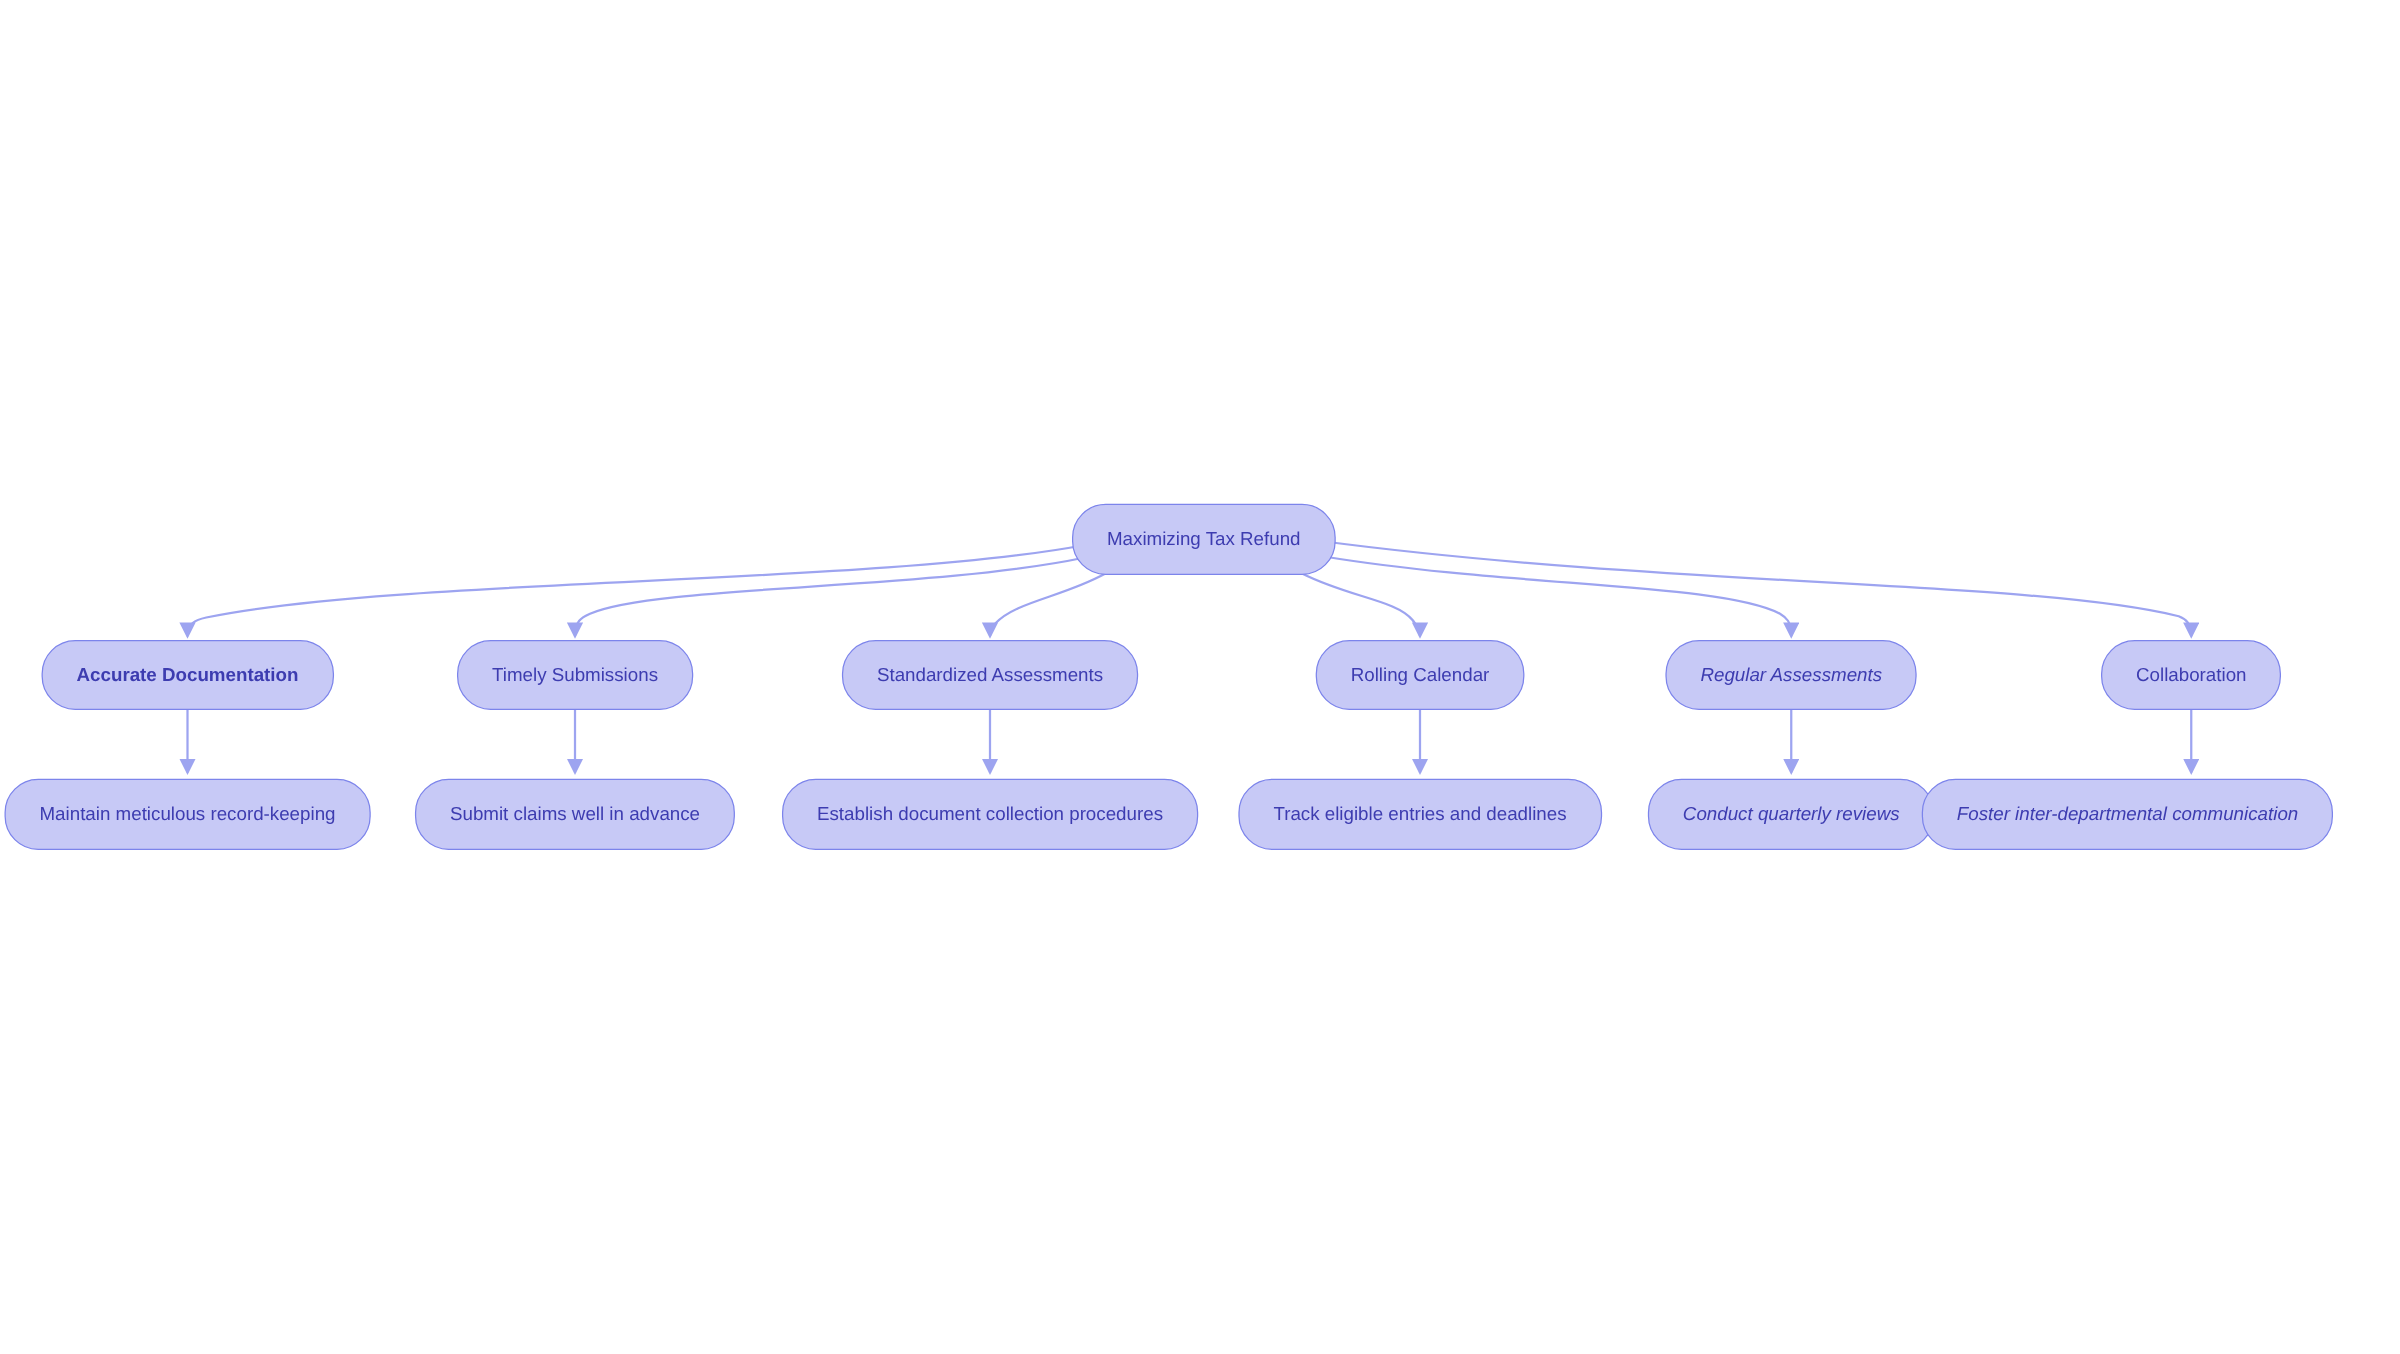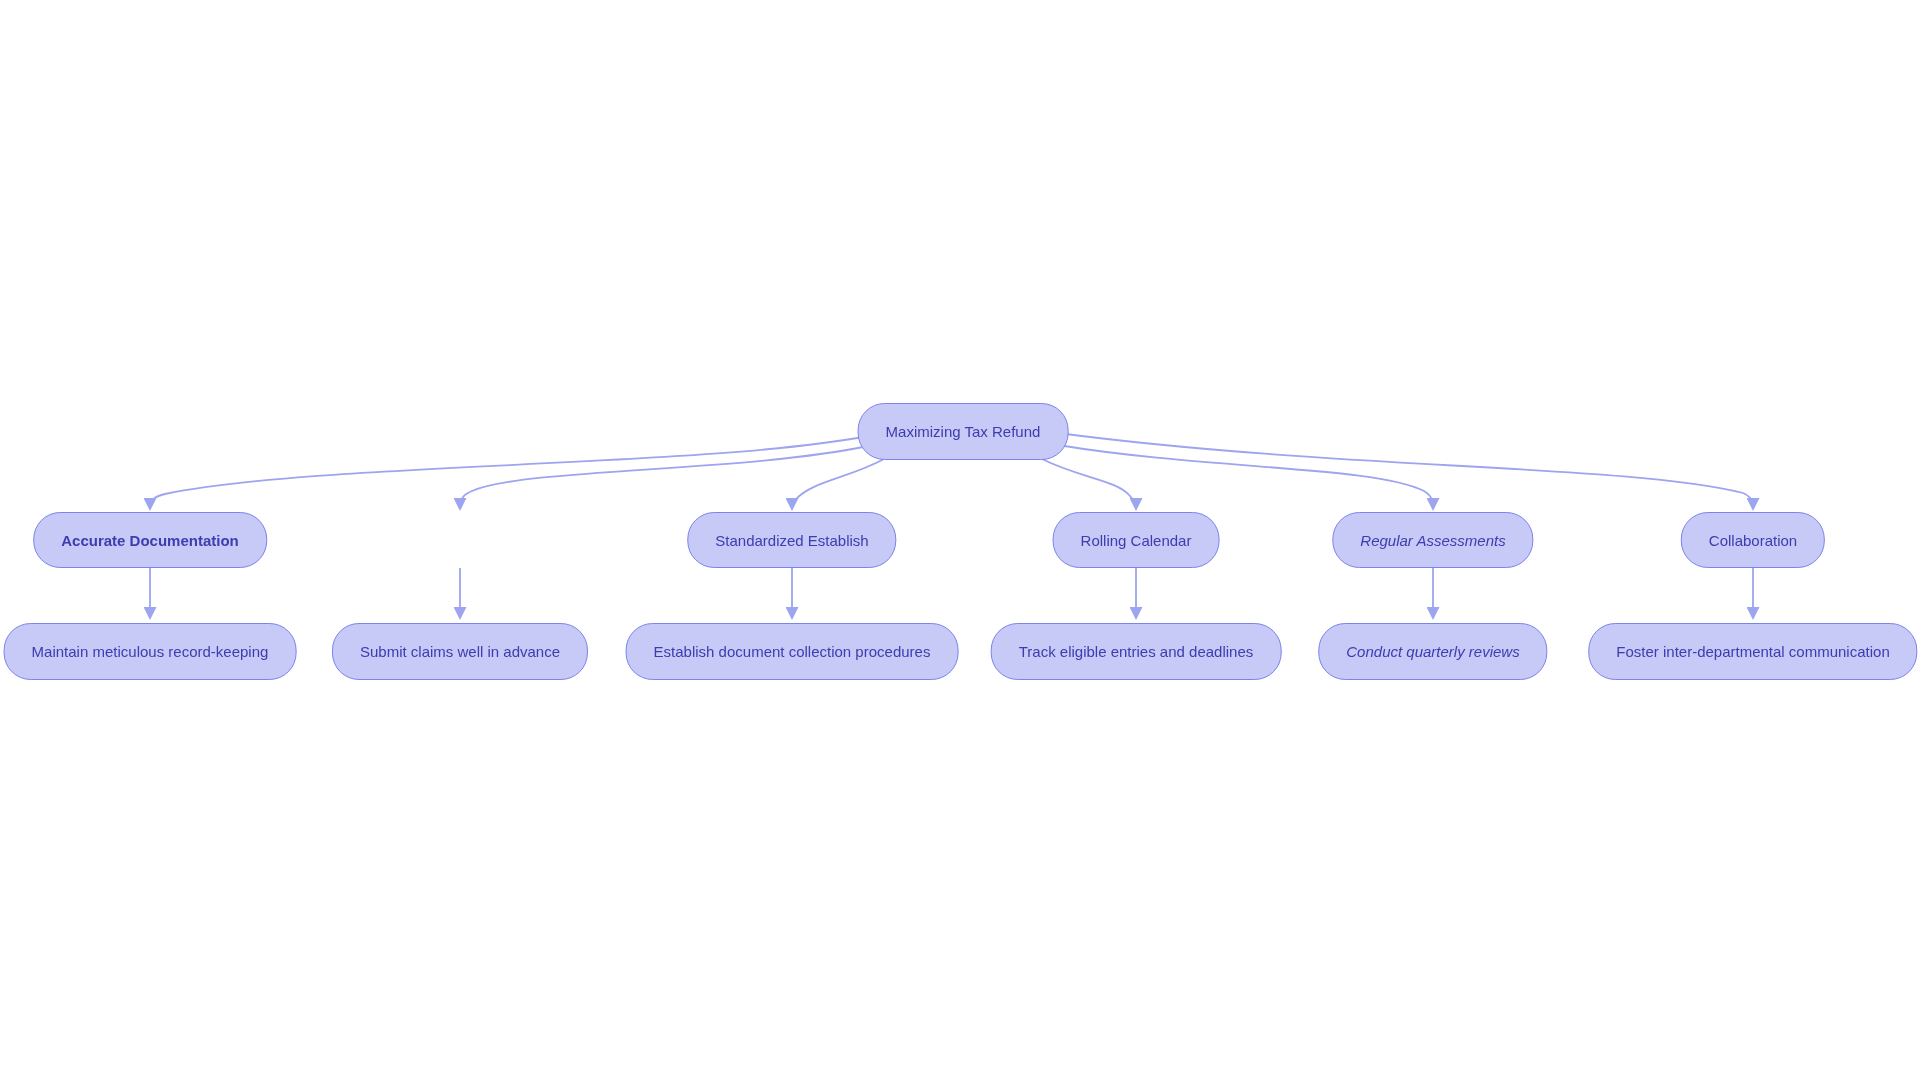--- a/index.html
+++ b/index.html
@@ -66,25 +66,26 @@
     <path d="M 460 568 L 460 618" stroke="#9da4f0" stroke-width="1.8" marker-end="url(#arrow)"></path>
     <path d="M 792 568 L 792 618" stroke="#9da4f0" stroke-width="1.8" marker-end="url(#arrow)"></path>
     <path d="M 1136 568 L 1136 618" stroke="#9da4f0" stroke-width="1.8" marker-end="url(#arrow)"></path>
     <path d="M 1433 568 L 1433 618" stroke="#9da4f0" stroke-width="1.8" marker-end="url(#arrow)"></path>
     <path d="M 1753 568 L 1753 618" stroke="#9da4f0" stroke-width="1.8" marker-end="url(#arrow)"></path>
   </svg>
 
   <div class="node root" style="left:963px; top:403px;">Maximizing Tax Refund</div>
 
   <div class="node" style="left:150px; top:512px;font-weight:bold;">Accurate Documentation</div>
-  <div class="node" style="left:792px; top:512px;">Standardized Establish</div>
+  <div class="node" style="left:460px; top:512px;">Timely Submissions</div>
+  <div class="node" style="left:792px; top:512px;">Standardized Assessments</div>
   <div class="node" style="left:1136px; top:512px;">Rolling Calendar</div>
   <div class="node" style="left:1433px; top:512px;font-style:italic;">Regular Assessments</div>
   <div class="node" style="left:1753px; top:512px;">Collaboration</div>
 
   <div class="node leaf" style="left:150px; top:623px;">Maintain meticulous record-keeping</div>
   <div class="node leaf" style="left:460px; top:623px;">Submit claims well in advance</div>
   <div class="node leaf" style="left:792px; top:623px;text-align:right;">Establish document collection procedures</div>
   <div class="node leaf" style="left:1136px; top:623px;">Track eligible entries and deadlines</div>
   <div class="node leaf" style="left:1433px; top:623px;font-style:italic;">Conduct quarterly reviews</div>
-  <div class="node leaf" style="left:1753px; top:623px;">Foster inter-departmental communication</div>
+  <div class="node leaf" style="left:1702px; top:623px;font-style:italic;">Foster inter-departmental communication</div>
 
 </div>
 
 </body></html>

